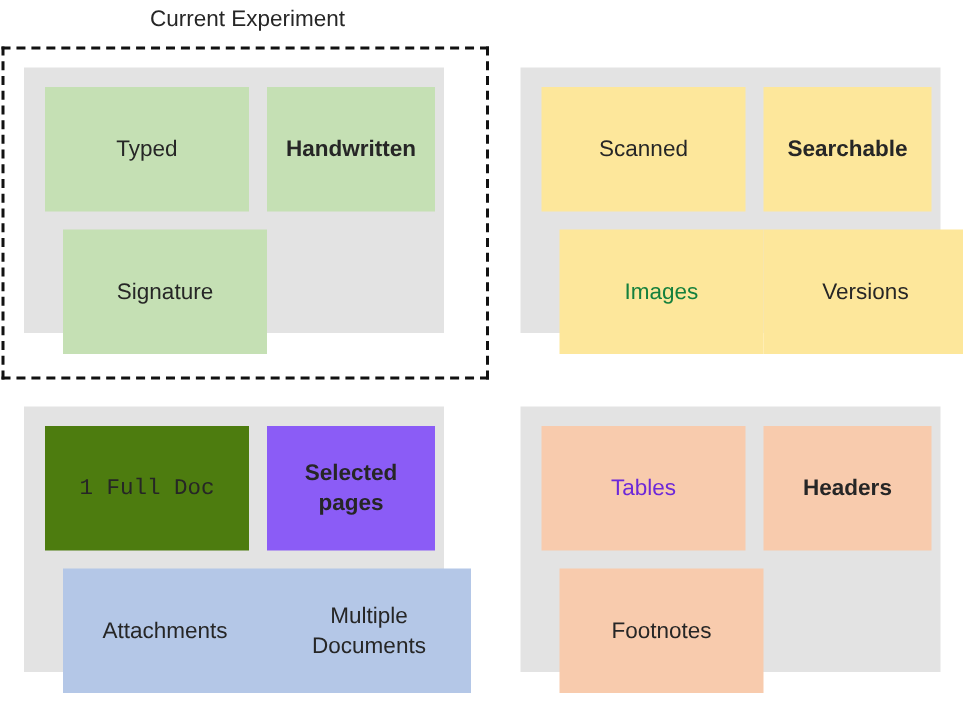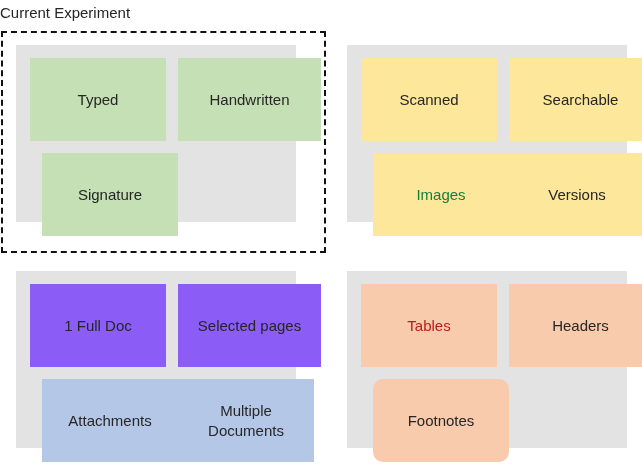--- a/index.html
+++ b/index.html
@@ -23,21 +23,21 @@
     width: 642px;
     height: 468px;
   }
 
   
   .experiment-title {
     position: absolute;
     left: 0px;
     top: 3px;
     width: 330px;
-    text-align: left;
+    text-align: center;
     font-size: 15px;
     line-height: 20px;
     color: #232323;
     white-space: nowrap;
   }
 
   
   .highlight-frame {
     position: absolute;
     left: 1px;
@@ -79,21 +79,21 @@
   .q-tl { left: 16px;  top: 45px;  width: 300px; height: 200px; }
   .q-tr { left: 347px; top: 45px;  width: 300px; height: 200px; }
   .q-bl { left: 16px;  top: 271px; width: 300px; height: 210px; }
   .q-br { left: 347px; top: 271px; width: 300px; height: 210px; }
 
   .q-tl .panel, .q-tr .panel { width: 280px; height: 177px; }
   .q-bl .panel, .q-br .panel { width: 280px; height: 177px; }
 
   
   .slot-0 { left: 14px;  top: 13px;  width: 136px; height: 83px; }
-  .slot-1 { left: 162px; top: 13px;  width: 143px; height: 83px; }
+  .slot-1 { left: 162px; top: 13px;  width: 112px; height: 83px; font-weight: bold; }
   .slot-2 { left: 26px;  top: 108px; width: 136px; height: 83px; }
   .slot-3 { left: 162px; top: 108px; width: 136px; height: 83px; }
 </style>
 </head>
 <body style="background: rgb(255, 255, 255);">
 
 <div class="stage">
 
   <div class="experiment-title" style="color: rgb(38, 38, 38);">Current Experiment</div>
 
@@ -107,28 +107,28 @@
   <div class="quadrant q-tr">
     <div class="panel" style="background: rgb(227, 227, 227);"></div>
     <div class="tile slot-0" style="background: rgb(253, 231, 155); color: rgb(38, 38, 38);">Scanned</div>
     <div class="tile slot-1" style="background: rgb(253, 231, 155); color: rgb(38, 38, 38);">Searchable</div>
     <div class="tile slot-2" style="background: rgb(253, 231, 155); color: #15803d;">Images</div>
     <div class="tile slot-3" style="background: rgb(253, 231, 155); color: rgb(38, 38, 38);">Versions</div>
   </div>
 
   <div class="quadrant q-bl">
     <div class="panel" style="background: rgb(227, 227, 227);"></div>
-    <div class="tile slot-0" style="background: #8b5cf6; color: rgb(38, 38, 38);">1 Full Doc</div>
+    <div class="tile slot-0" style="background: #4d7c0f; color: rgb(38, 38, 38); font-family: Liberation Mono, monospace;">1 Full Doc</div>
     <div class="tile slot-1" style="background: #8b5cf6; color: rgb(38, 38, 38);">Selected pages</div>
     <div class="tile slot-3" style="background: rgb(180, 199, 231); color: rgb(38, 38, 38);">Multiple Documents</div>
     <div class="tile slot-2" style="background: rgb(180, 199, 231); color: rgb(38, 38, 38);">Attachments</div>
   </div>
 
   <div class="quadrant q-br">
     <div class="panel" style="background: rgb(227, 227, 227);"></div>
-    <div class="tile slot-0" style="background: rgb(248, 203, 173); color: #b91c1c;">Tables</div>
+    <div class="tile slot-0" style="background: rgb(248, 203, 173); color: #6d28d9;">Tables</div>
     <div class="tile slot-1" style="background: rgb(248, 203, 173); color: rgb(38, 38, 38);">Headers</div>
-    <div class="tile slot-2" style="background: rgb(248, 203, 173); color: rgb(38, 38, 38); border-radius: 10px;">Footnotes</div>
+    <div class="tile slot-2" style="background: rgb(248, 203, 173); color: rgb(38, 38, 38);">Footnotes</div>
   </div>
 
   <div class="highlight-frame" style="border-color: rgb(17, 17, 17);"></div>
 
 </div>
 
 </body></html>

